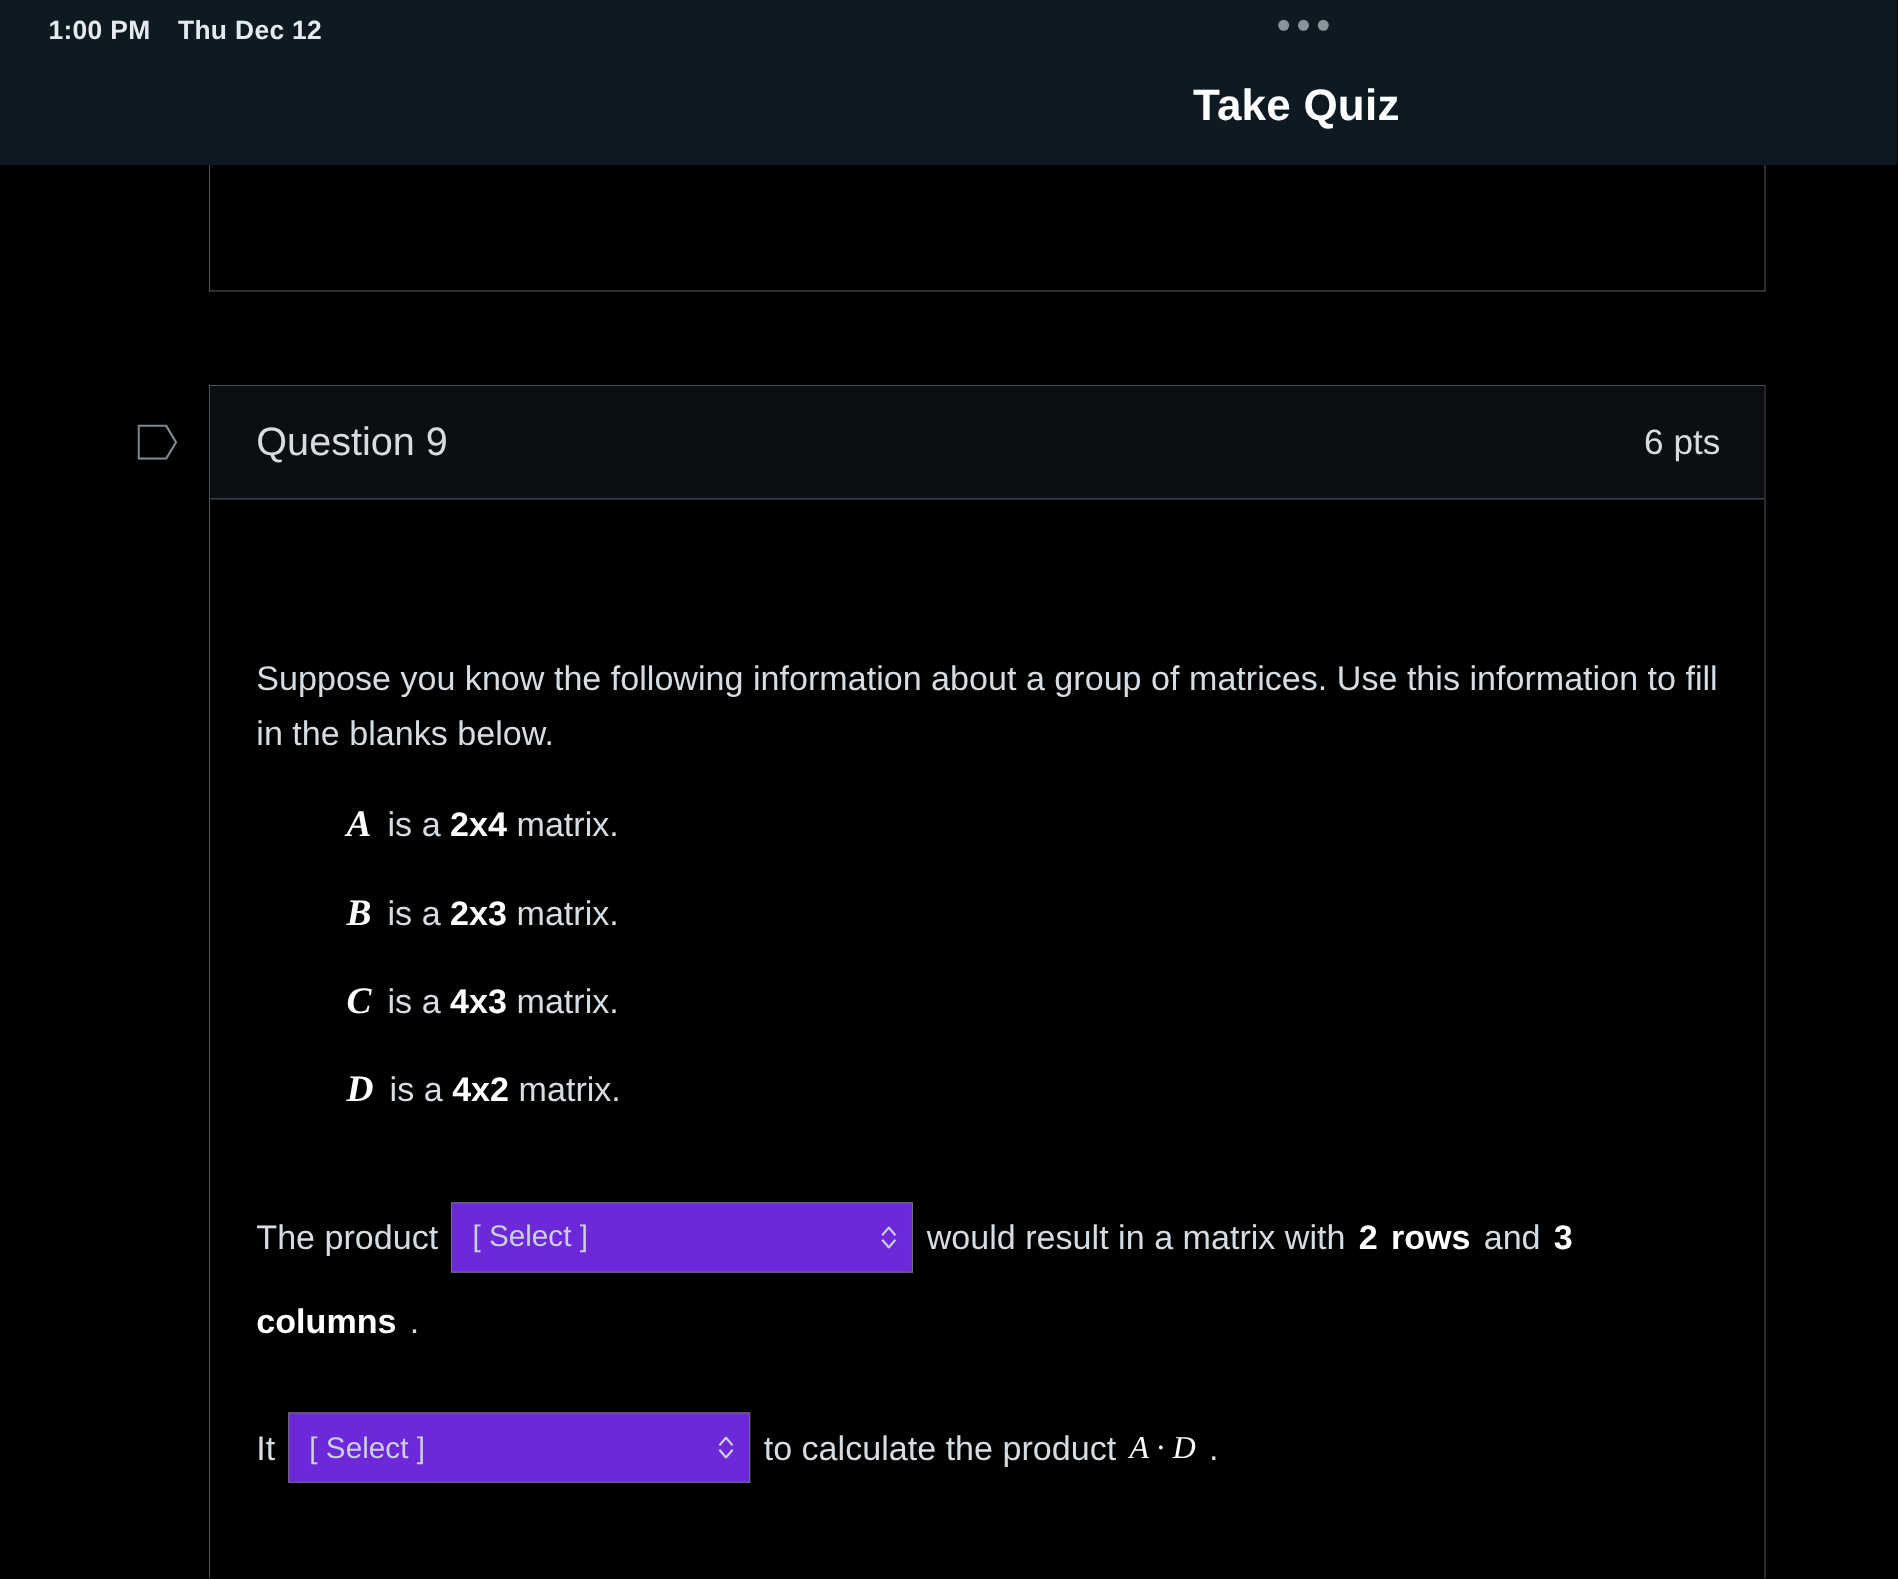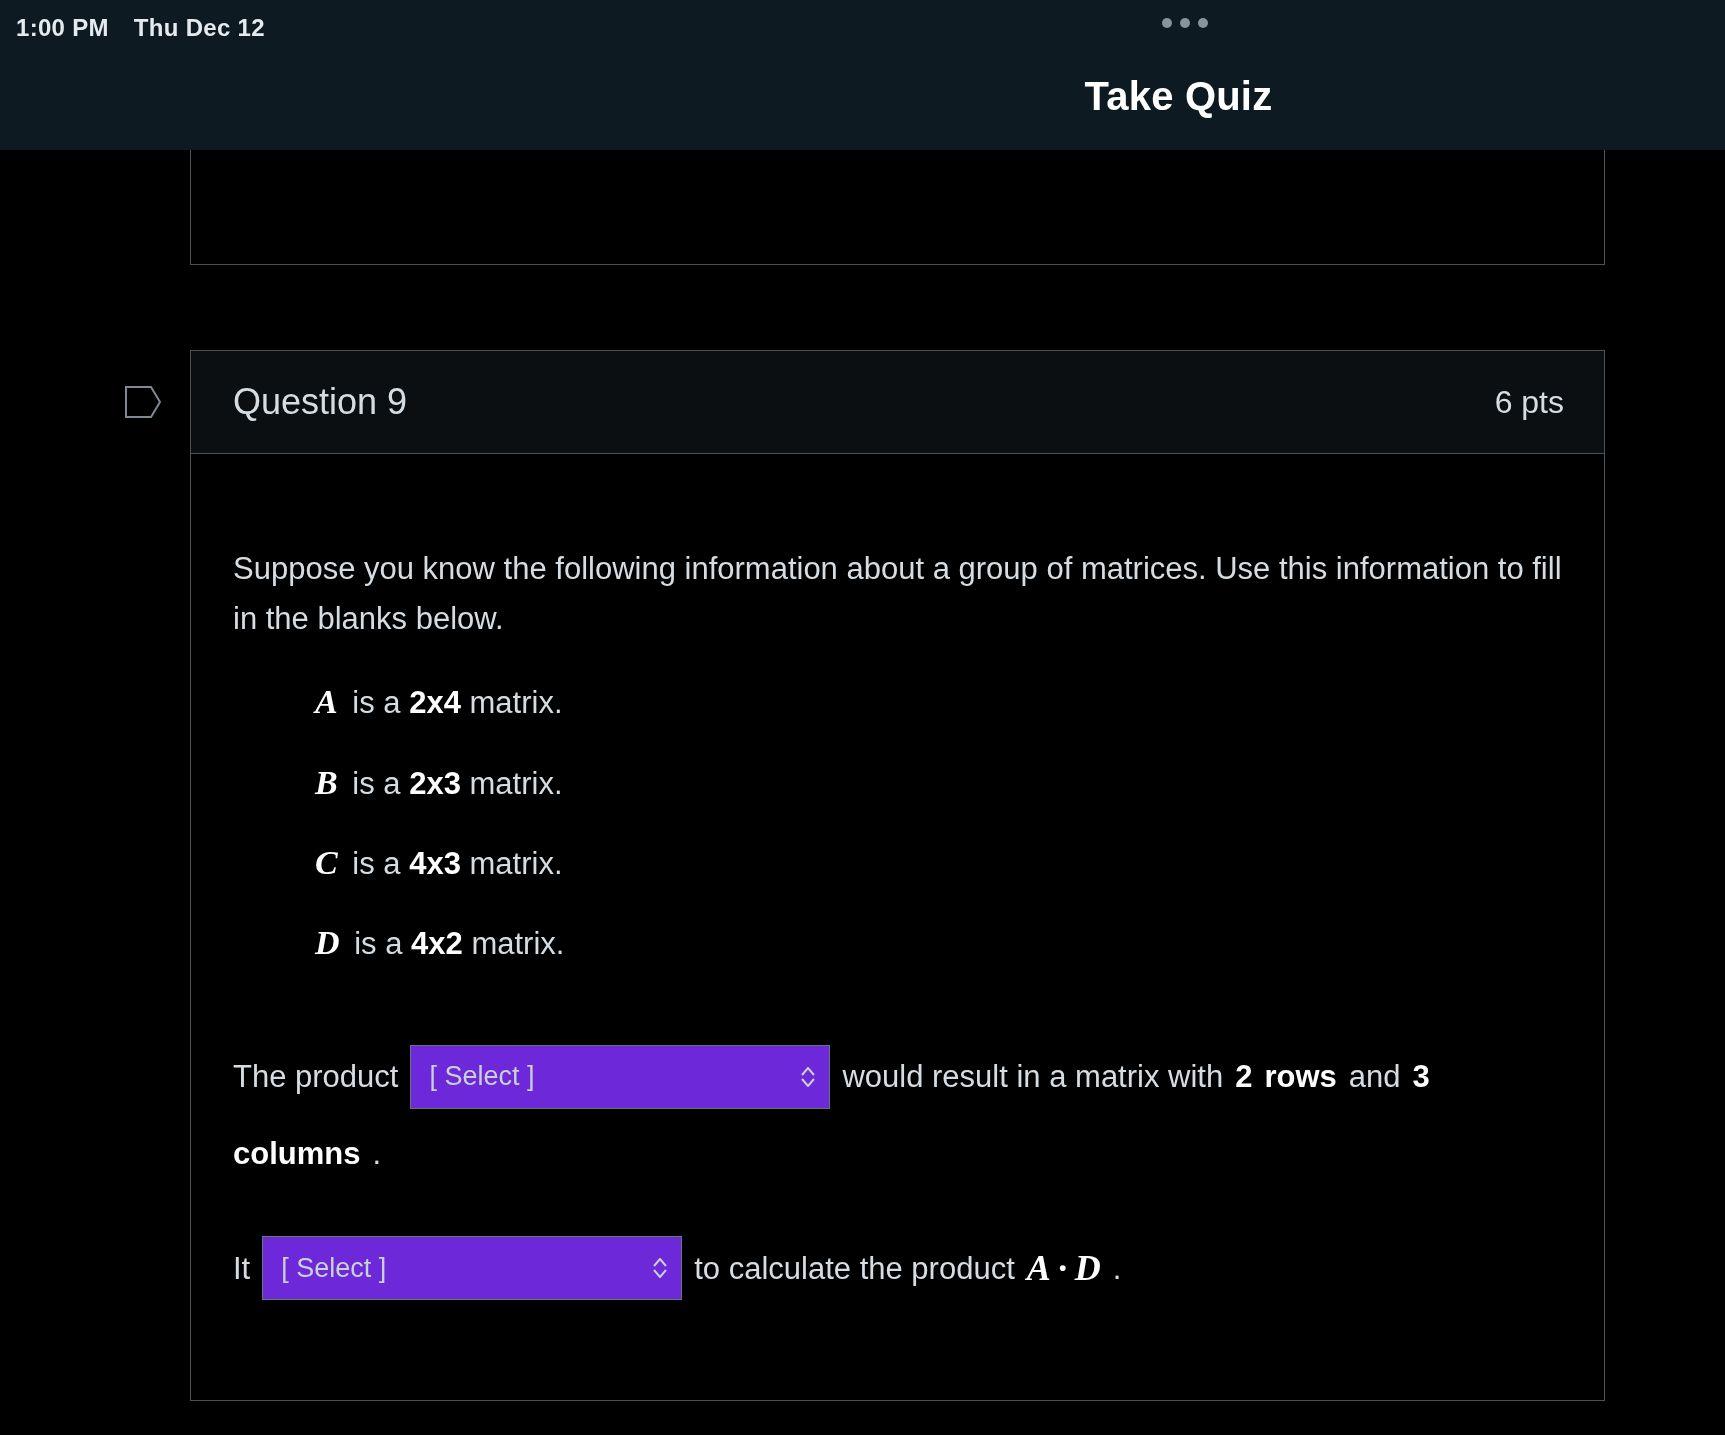--- a/index.html
+++ b/index.html
@@ -14,21 +14,21 @@
 
   
   .topbar {
     background: #0e1a22;
     height: 150px;
     position: relative;
   }
   .status-left {
     position: absolute;
     top: 14px;
-    left: 16px;
+    left: 44px;
     font-size: 24px;
     font-weight: 600;
     color: #e5eaee;
     letter-spacing: 0.3px;
   }
   .status-left .time { margin-right: 18px; }
   .dots {
     position: absolute;
     top: 18px;
     left: 1162px;
@@ -102,21 +102,21 @@
     font-weight: 400;
     color: #d6dde2;
   }
 
   .question-body {
     padding: 90px 42px 80px 42px;
     font-size: 31px;
     line-height: 1.6;
     color: #d6dde2;
   }
-  .question-body p.intro { margin-bottom: 32px; }
+  .question-body p.intro { margin-bottom: 32px; margin-top: 48px; }
 
   .matrix-list {
     margin-left: 82px;
     margin-bottom: 74px;
   }
   .matrix-list .row { margin-bottom: 26px; }
   .mvar {
     font-family: "Times New Roman", Georgia, serif;
     font-style: italic;
     font-weight: 600;
@@ -156,22 +156,22 @@
     transform: translateY(-50%);
     display: flex;
     flex-direction: column;
     gap: 2px;
   }
   .select-caret svg { display:block; }
 
   .mprod {
     font-family: "Times New Roman", Georgia, serif;
     font-style: italic;
-    font-weight: 700;
-    font-size: 36px;
+    font-weight: 400;
+    font-size: 29px;
     color: #ffffff;
   }
   .mprod .dot { font-style: normal; padding: 0 6px; }
 </style>
 </head>
 <body>
 
 <div class="topbar">
   <div class="status-left">
     <span class="time">1:00 PM</span>

